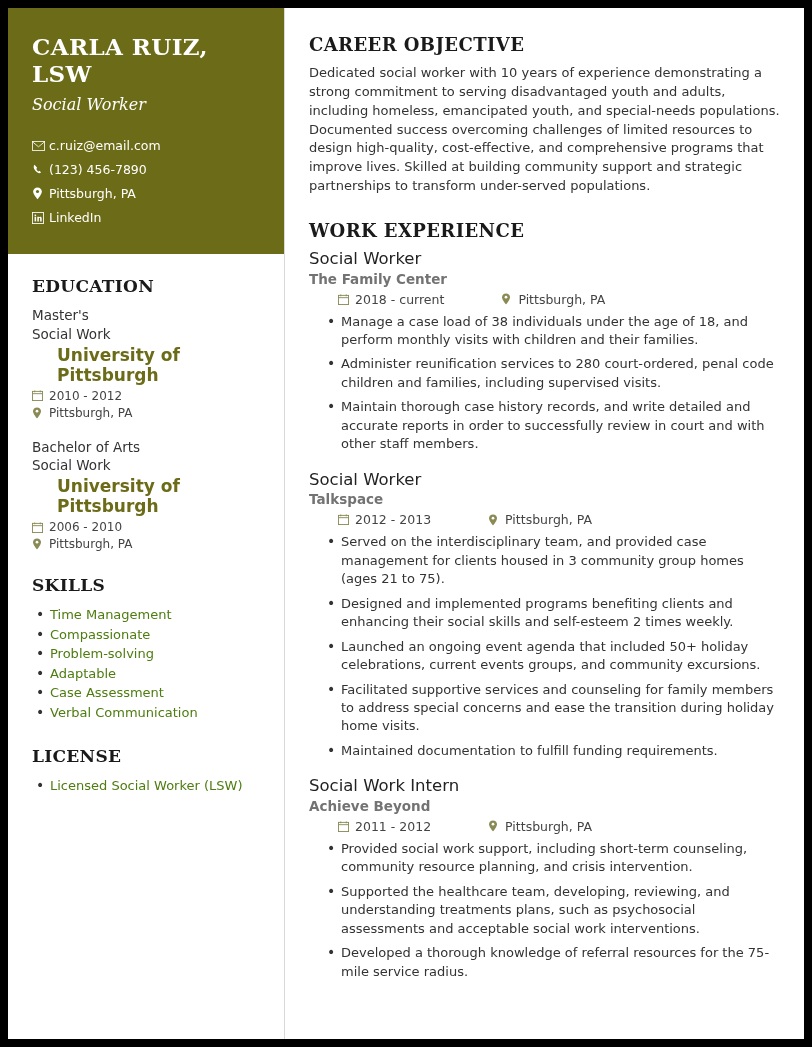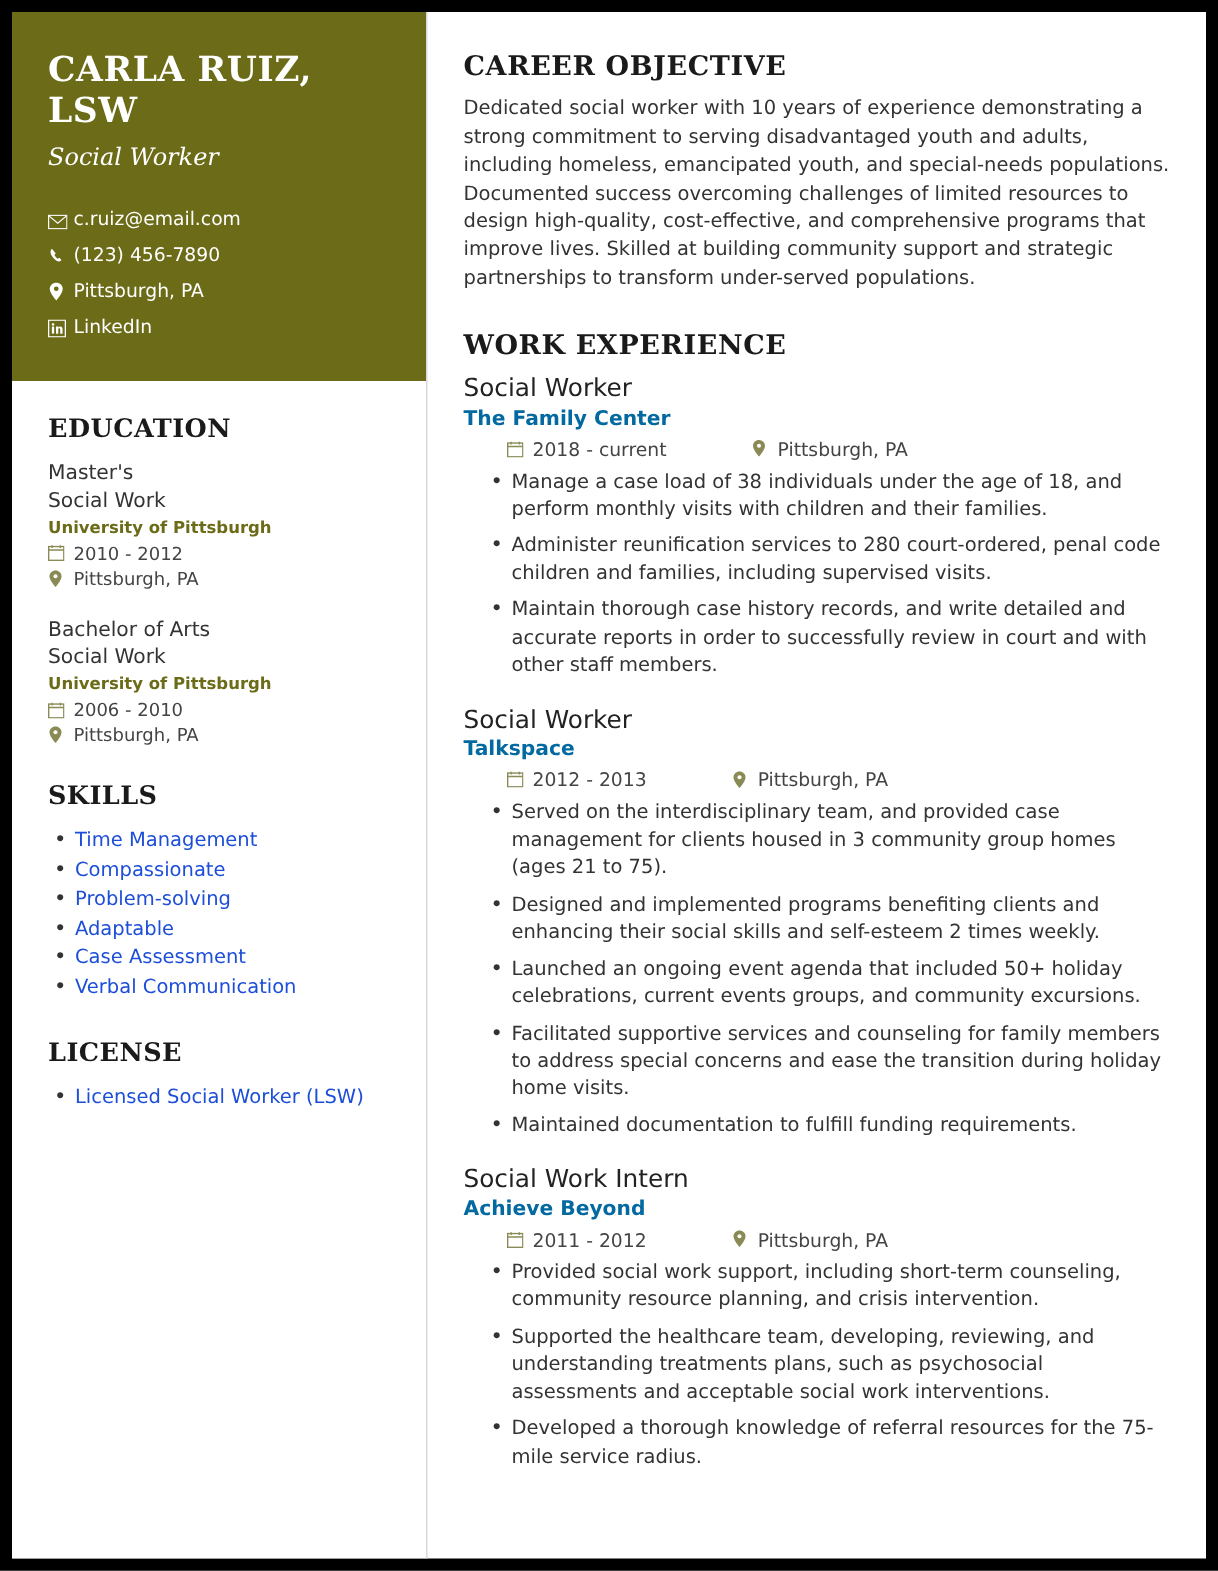--- a/index.html
+++ b/index.html
@@ -51,21 +51,21 @@
     font-size: 16px;
     margin: 0 0 24px 0;
   }
   .contact-list {
     list-style: none;
     margin: 0;
     padding: 0;
   }
   .contact-list li {
     display: flex;
-    align-items: flex-end;
+    align-items: center;
     font-size: 12.5px;
     margin-bottom: 9px;
     line-height: 1.2;
   }
   .contact-ico {
     width: 17px;
     flex: 0 0 17px;
     text-align: left;
     font-size: 11px;
     color: #ffffff;
@@ -88,25 +88,26 @@
     margin: 0 0 10px 0;
   }
   .sb-title.spaced { margin-top: 24px; }
   .edu-block { margin-bottom: 18px; }
   .edu-line {
     font-size: 13.5px;
     color: #333333;
     line-height: 1.35;
   }
   .edu-school {
-    font-size: 11px;
+    font-size: 17px;
     font-weight: bold;
     color: #6b6b18;
     margin-top: 2px;
     margin-bottom: 4px;
+    margin-left: 25px;
   }
   .meta-row {
     display: flex;
     align-items: center;
     font-size: 12px;
     color: #444444;
     margin-bottom: 3px;
   }
   .meta-ico {
     width: 17px;
@@ -115,21 +116,21 @@
   }
   .meta-ico svg { display: block; }
   ul.bullets {
     margin: 0;
     padding: 0 0 0 16px;
     list-style: none;
   }
   ul.bullets li {
     position: relative;
     font-size: 13px;
-    color: #1d4ed8;
+    color: #4d7c0f;
     line-height: 1.5;
     padding-left: 2px;
   }
   ul.bullets li::before {
     content: "\2022";
     position: absolute;
     left: -12px;
     top: -1px;
     color: #333333;
     font-size: 14px;
@@ -165,21 +166,21 @@
   .job { margin-bottom: 16px; }
   .job-title {
     font-size: 16.5px;
     color: #222222;
     line-height: 1.25;
     margin-bottom: 1px;
   }
   .job-company {
     font-size: 13.5px;
     font-weight: bold;
-    color: #0369a1;
+    color: #737373;
     margin-bottom: 5px;
   }
   .job-meta {
     display: flex;
     align-items: center;
     font-size: 12.5px;
     color: #444444;
     margin-bottom: 6px;
   }
   .job-meta .date-group,

